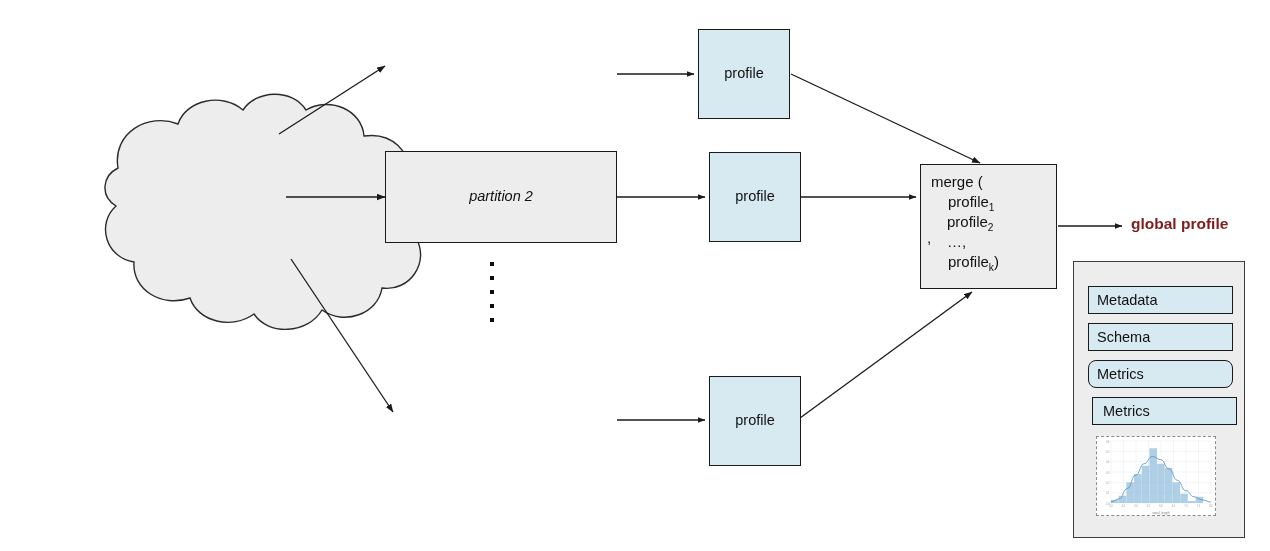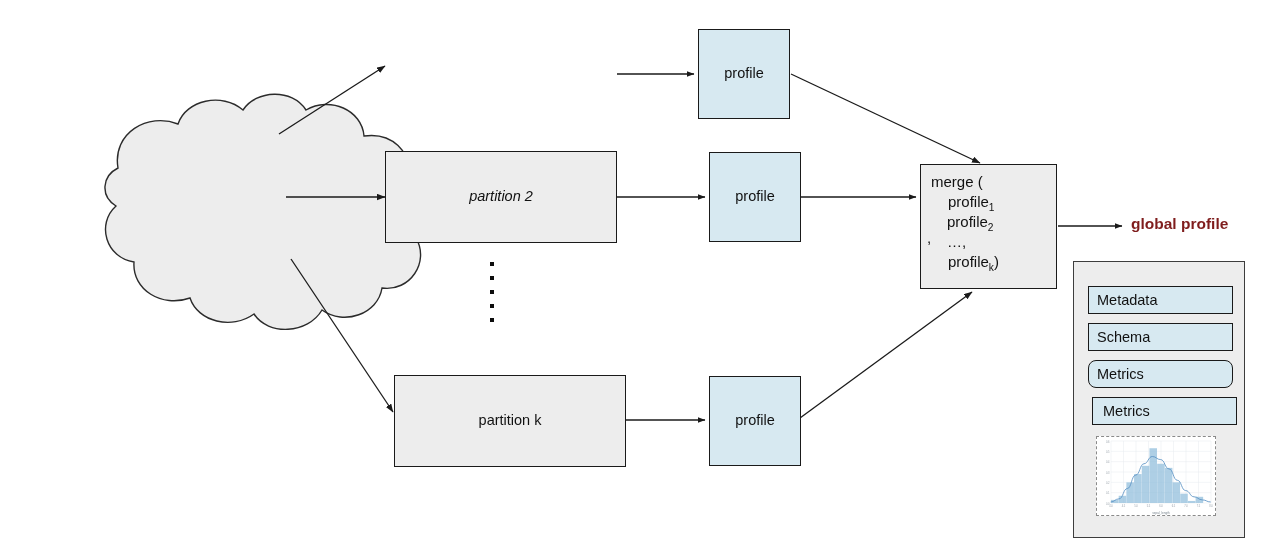--- a/index.html
+++ b/index.html
@@ -224,23 +224,20 @@
     <span>profile</span>
   </div>
 
   <div class="box partition-box" style="left:385px; top:151px;font-style:italic;">
     <span>partition 2</span>
   </div>
   <div class="box profile-box" style="left:709px; top:152px;">
     <span>profile</span>
   </div>
 
-  <div class="box partition-box" style="left:394px; top:375px;">
-    <span>partition k</span>
-  </div>
   <div class="box profile-box" style="left:709px; top:376px;">
     <span>profile</span>
   </div>
 
   <div id="vdots">
     <i></i>
     <i></i>
     <i></i>
     <i></i>
     <i></i>

